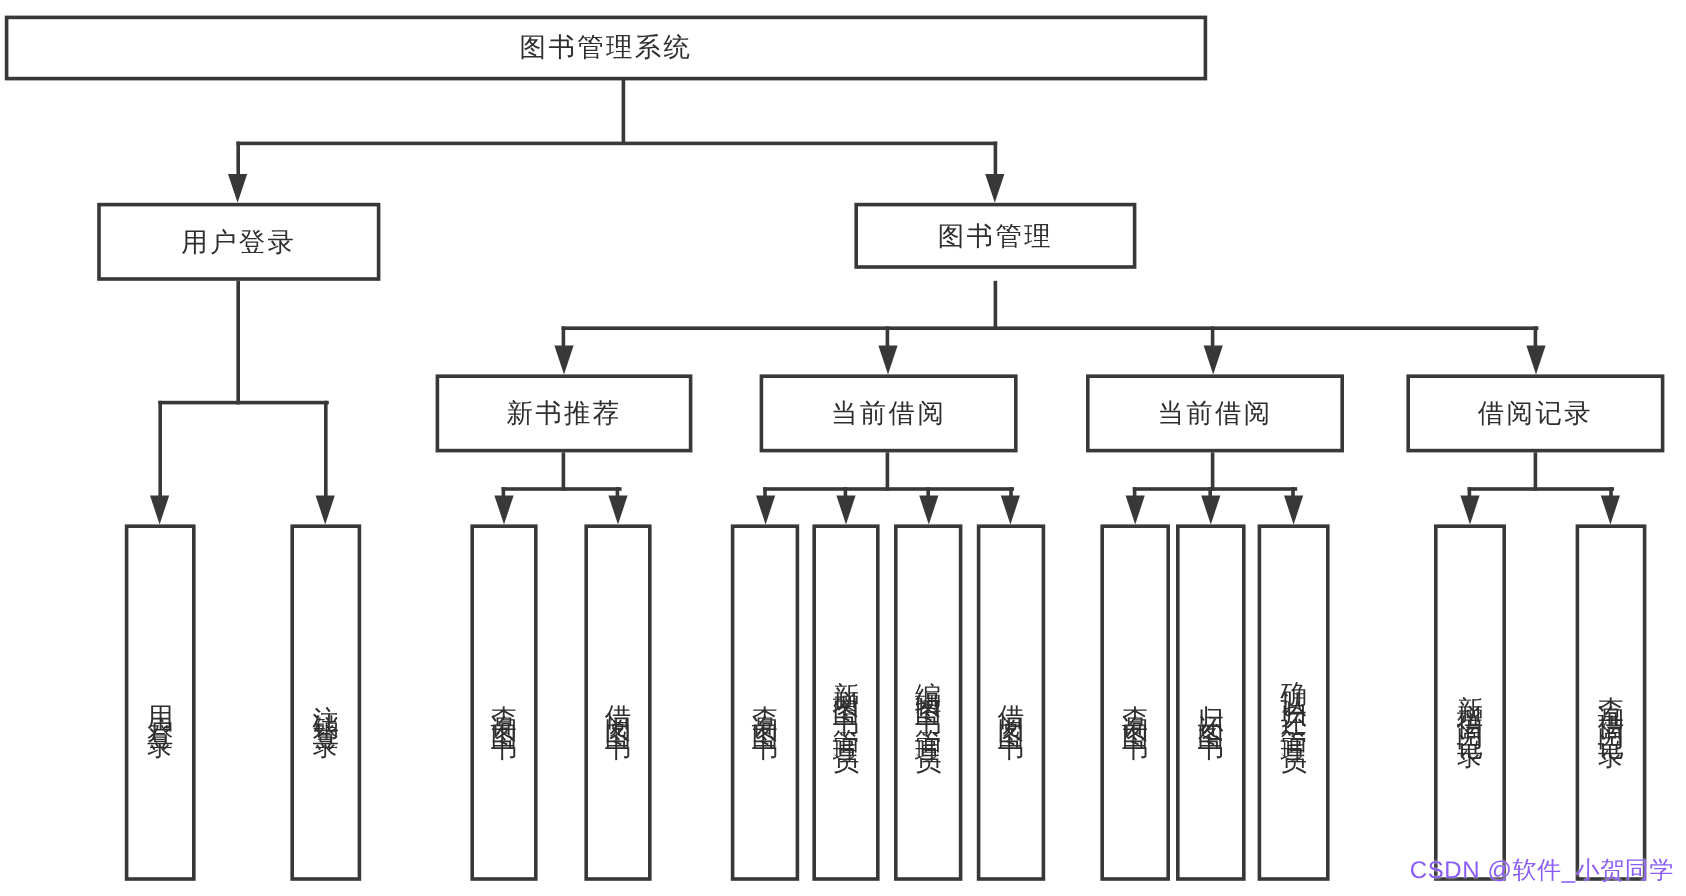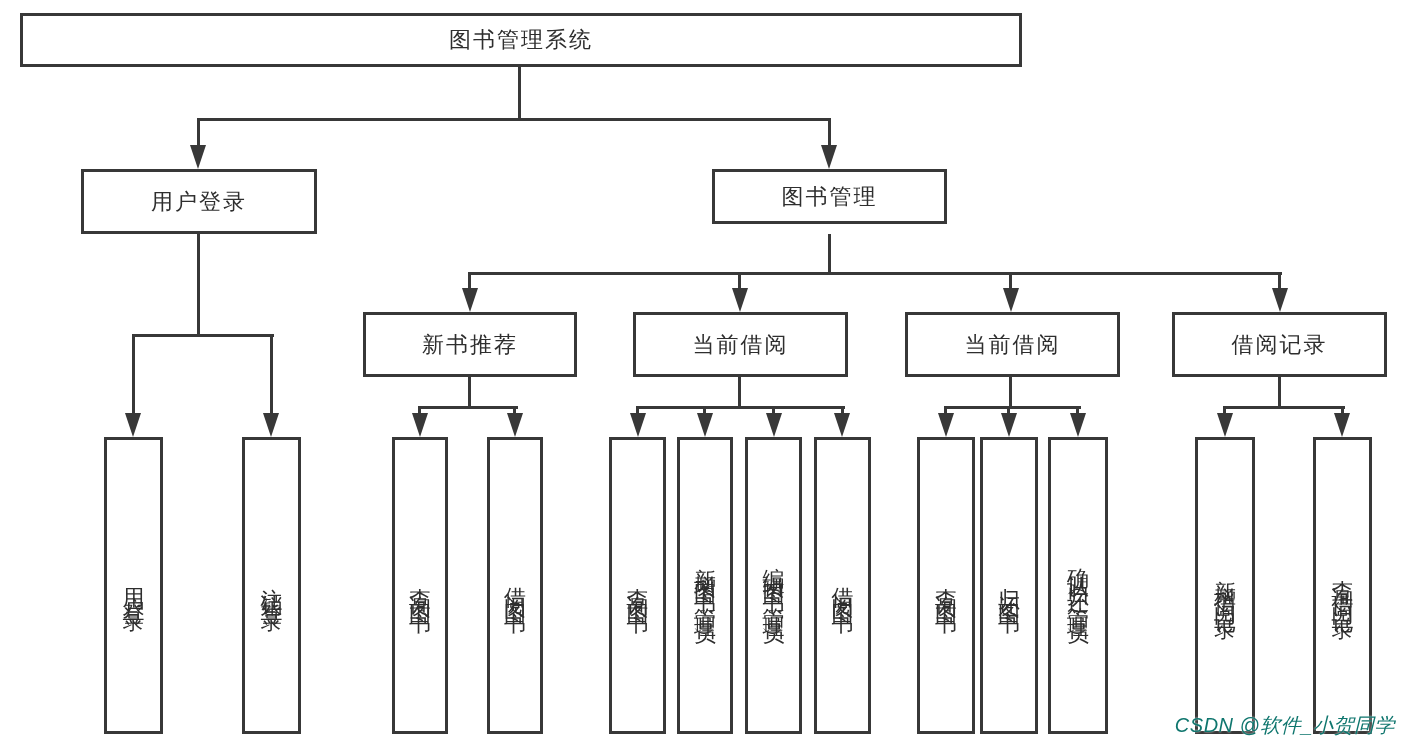--- a/index.html
+++ b/index.html
@@ -46,33 +46,32 @@
     height: 0;
     border-left: 8px solid transparent;
     border-right: 8px solid transparent;
     border-top: 24px solid #383838;
   }
   .watermark {
     position: absolute;
     top: 712px;
     right: 10px;
     font-size: 20px;
-    color: #0f766e;
+    color: #8b5cf6;
     letter-spacing: 0.5px;
     text-shadow: 0 0 2px #ffffff;
     white-space: nowrap;
-    font-style: italic;
   }
 </style>
 </head>
 <body>
 
 <div class="canvas">
 
-  <div class="node h" style="left:20px;top:13px;width:1002px;height:54px">
+  <div class="node h" style="left:4px;top:13px;width:1002px;height:54px">
     <span class="lbl">图书管理系统</span>
   </div>
 
   <div class="ln" style="left:518px;top:66px;width:3px;height:53px"></div>
   <div class="ln" style="left:197px;top:118px;width:634px;height:3px"></div>
   <div class="ln" style="left:197px;top:118px;width:3px;height:30px"></div>
   <div class="ah" style="left:190px;top:145px"></div>
   <div class="ln" style="left:828px;top:118px;width:3px;height:30px"></div>
   <div class="ah" style="left:821px;top:145px"></div>
 

